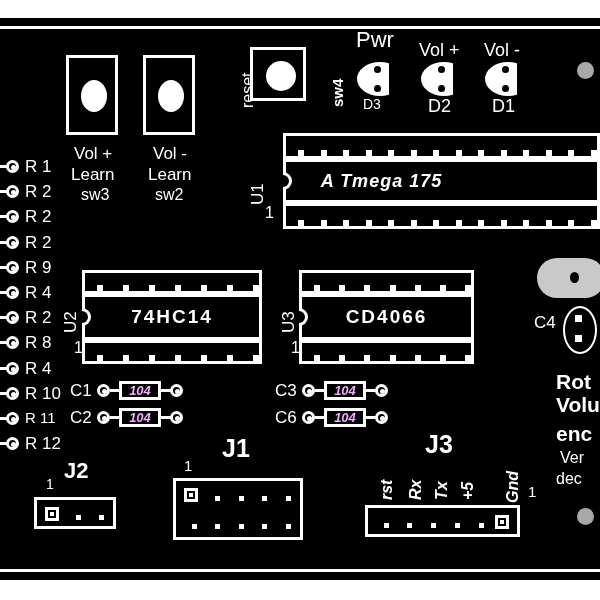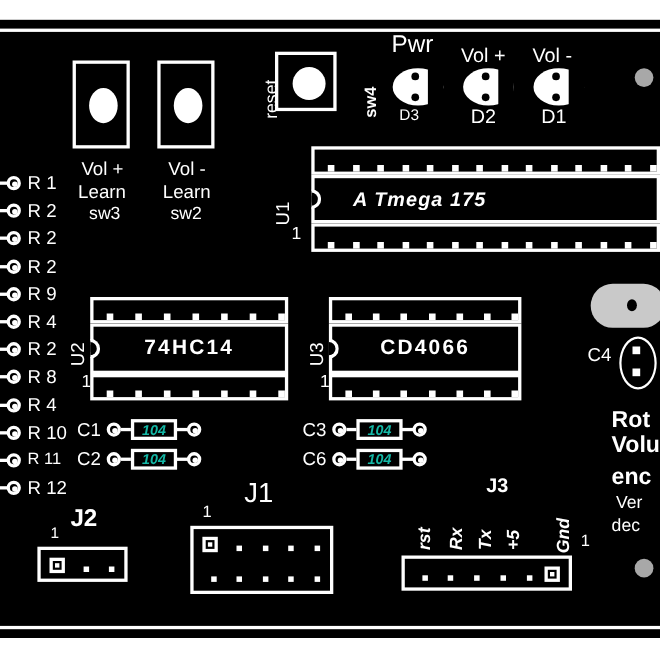--- a/index.html
+++ b/index.html
@@ -39,21 +39,21 @@
   
   .padring{position:absolute;width:13px;height:13px;border:3px solid #ffffff;
            border-radius:50%;box-sizing:border-box;background:#000;}
   .padring:after{content:"";position:absolute;left:2px;top:2px;width:5px;height:5px;
                  background:#ffffff;border-radius:50%;}
   .padstub{position:absolute;height:3px;background:#ffffff;}
 
   
   .cap-body{position:absolute;border:3px solid #ffffff;box-sizing:border-box;background:#000;
             display:flex;align-items:center;justify-content:center;}
-  .cap-val{color:#14b8a6;font-style:italic;font-weight:bold;}
+  .cap-val{color:#f0abfc;font-style:italic;font-weight:bold;}
   .cap-lead{position:absolute;height:3px;background:#ffffff;}
 
   
   .hdr{position:absolute;border:3px solid #ffffff;box-sizing:border-box;background:#000;}
   .hdr-pin{position:absolute;width:5px;height:5px;background:#ffffff;}
   .hdr-pin1{position:absolute;width:14px;height:14px;border:3px solid #ffffff;
             box-sizing:border-box;background:#000;}
   .hdr-pin1:after{content:"";position:absolute;left:2px;top:2px;width:4px;height:4px;background:#ffffff;}
 
   
@@ -307,36 +307,36 @@
   <div class="lbl" style="left:556px;top:471px;font-size:16px;">dec </div>
 
   <div class="lbl" style="left:64px;top:460px;font-size:22px;font-weight:bold;">J2</div>
   <div class="lbl" style="left:46px;top:477px;font-size:14px;">1</div>
   <div class="hdr" id="j2-body" style="left:34px;top:497px;width:82px;height:32px;">
       <div class="hdr-pin1" style="left: 8px; top: 7px;"></div>
       <div class="hdr-pin" style="left: 38.5px; top: 14.5px;"></div>
       <div class="hdr-pin" style="left: 61.5px; top: 14.5px;"></div>
     </div>
 
-  <div class="lbl" style="left:222px;top:436px;font-size:25px;font-weight:normal;">J1</div>
+  <div class="lbl" style="left:222px;top:436px;font-size:25px;font-weight:bold;">J1</div>
   <div class="lbl" style="left:184px;top:458px;font-size:15px;">1</div>
   <div class="hdr" id="j1-body" style="left:173px;top:478px;width:130px;height:62px;">
       <div class="hdr-pin1" style="left: 8px; top: 7px;"></div>
       <div class="hdr-pin" style="left: 39px; top: 14.5px;"></div>
       <div class="hdr-pin" style="left: 62.5px; top: 14.5px;"></div>
       <div class="hdr-pin" style="left: 86px; top: 14.5px;"></div>
       <div class="hdr-pin" style="left: 109.5px; top: 14.5px;"></div>
       <div class="hdr-pin" style="left: 15.5px; top: 42.5px;"></div>
       <div class="hdr-pin" style="left: 39px; top: 42.5px;"></div>
       <div class="hdr-pin" style="left: 62.5px; top: 42.5px;"></div>
       <div class="hdr-pin" style="left: 86px; top: 42.5px;"></div>
       <div class="hdr-pin" style="left: 109.5px; top: 42.5px;"></div>
     </div>
 
-  <div class="lbl" style="left:442px;top:432px;font-size:18px;font-weight:bold;">J3</div>
+  <div class="lbl" style="left:425px;top:432px;font-size:25px;font-weight:bold;">J3</div>
   <div class="lbl rot90" style="left:379px;top:500px;font-size:16px;font-style:italic;font-weight:bold;transform:rotate(-90deg);">rst</div>
   <div class="lbl rot90" style="left:408px;top:500px;font-size:16px;font-style:italic;font-weight:bold;transform:rotate(-90deg);">Rx</div>
   <div class="lbl rot90" style="left:434px;top:500px;font-size:16px;font-style:italic;font-weight:bold;transform:rotate(-90deg);">Tx</div>
   <div class="lbl rot90" style="left:460px;top:500px;font-size:16px;font-style:italic;font-weight:bold;transform:rotate(-90deg);">+5</div>
   <div class="lbl rot90" style="left:505px;top:503px;font-size:16px;font-style:italic;font-weight:bold;transform:rotate(-90deg);">Gnd</div>
   <div class="lbl" style="left:528px;top:484px;font-size:15px;">1</div>
   <div class="hdr" id="j3-body" style="left:365px;top:505px;width:155px;height:32px;">
       <div class="hdr-pin" style="left: 15.5px; top: 14.5px;"></div>
       <div class="hdr-pin" style="left: 39.3px; top: 14.5px;"></div>
       <div class="hdr-pin" style="left: 63.1px; top: 14.5px;"></div>

